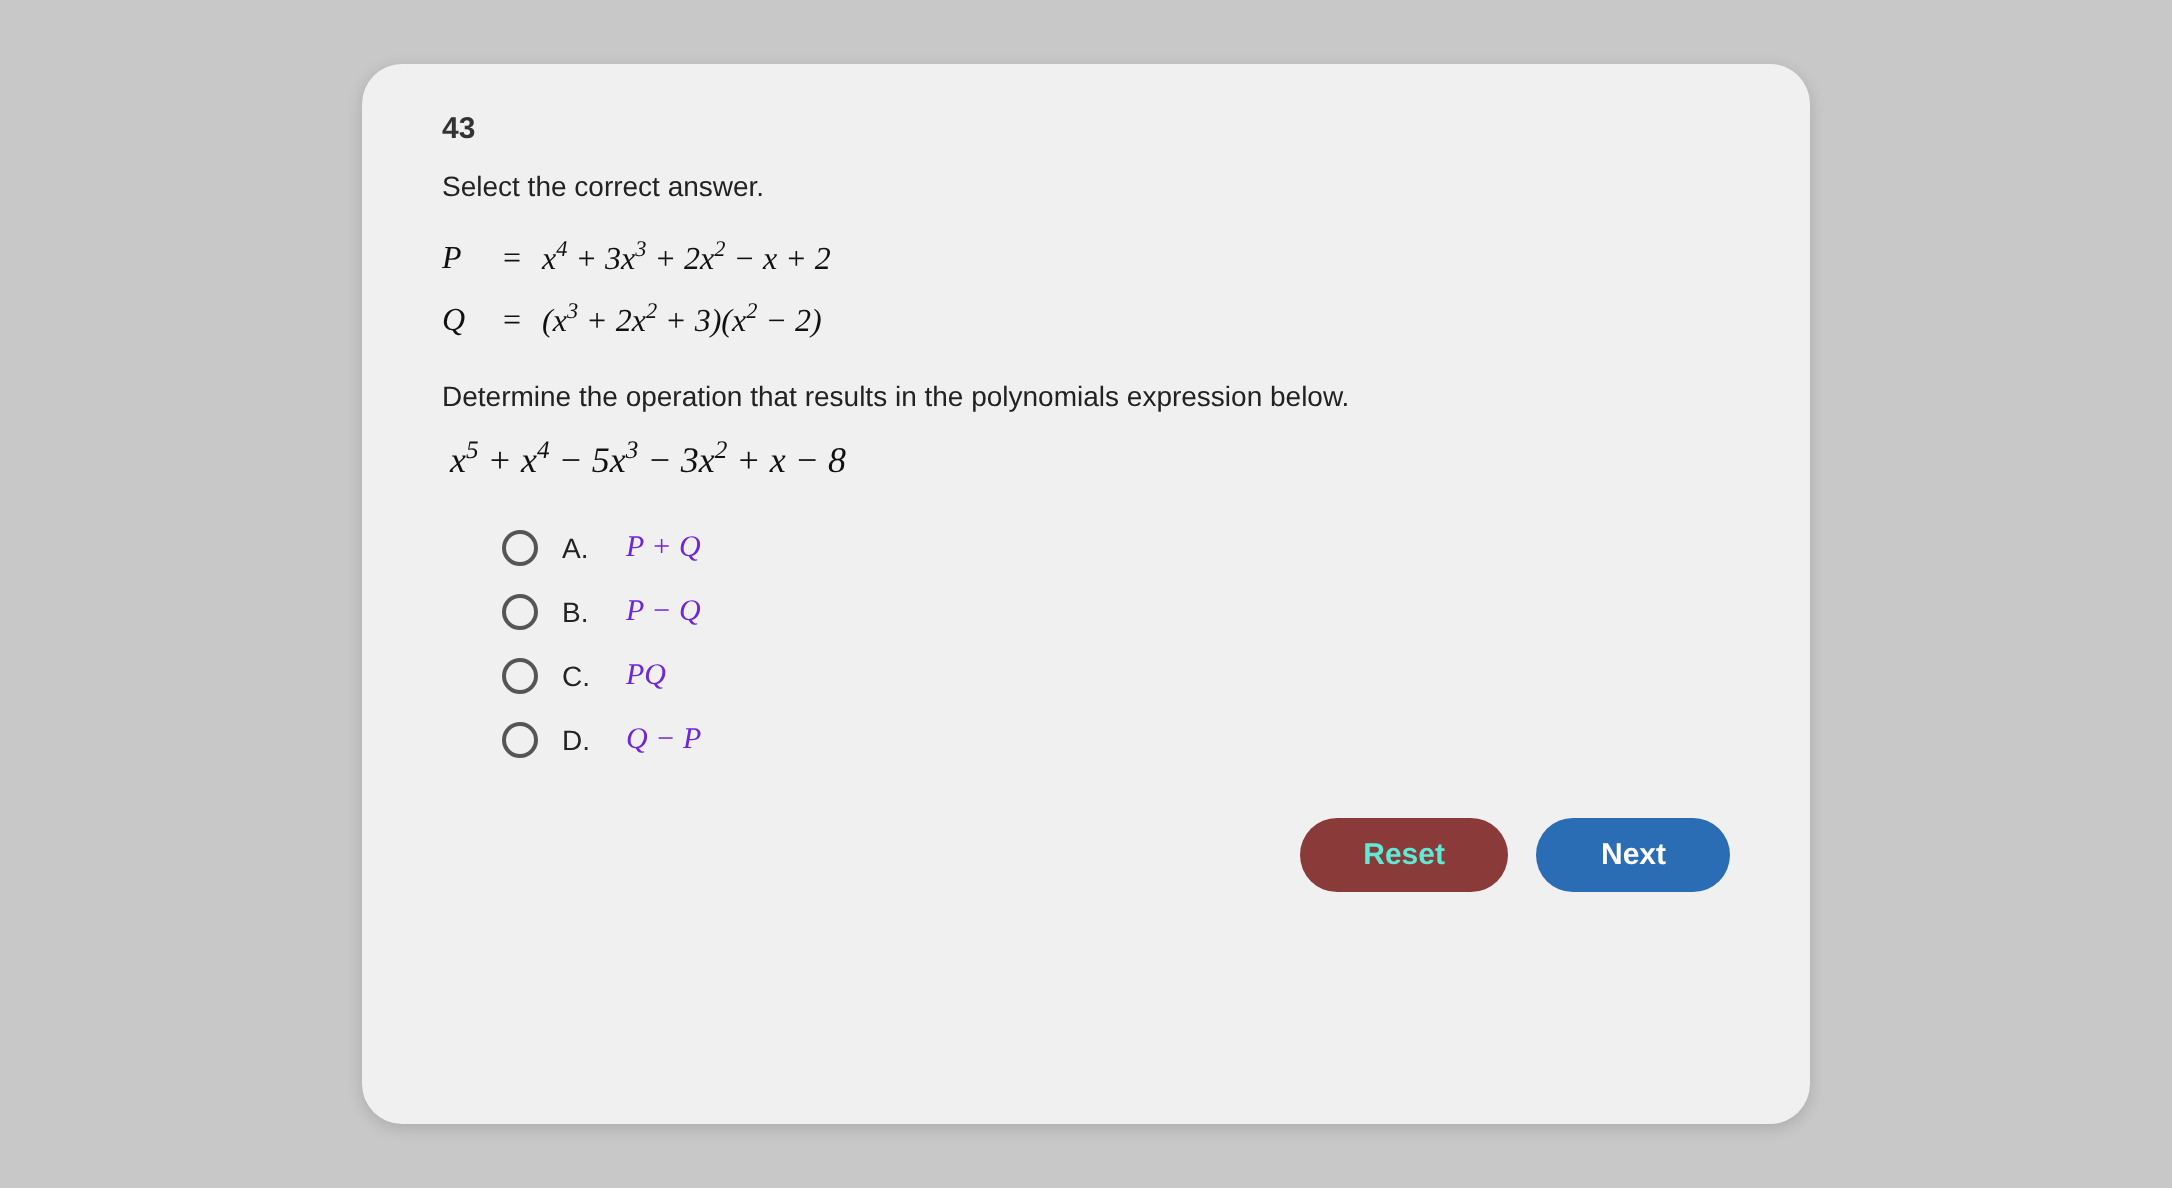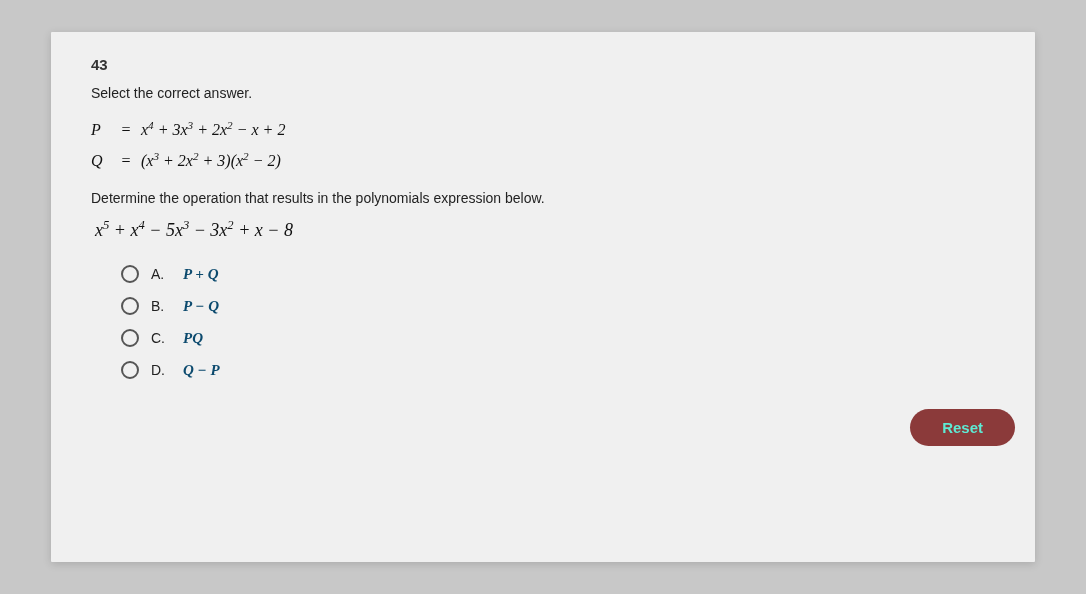--- a/index.html
+++ b/index.html
@@ -9,24 +9,24 @@
       display: flex;
       justify-content: center;
       align-items: center;
       width: 1086px;
       height: 594px;
       font-family: Georgia, 'Times New Roman', serif;
     }
 
     .card {
       background: #f0f0f0;
-      width: 984px;
+      width: 724px;
       min-height: 530px;
-      border-radius: 1px;
-      padding: 24px 20px 30px 40px;
+      border-radius: 20px;
+      padding: 24px 40px 30px 40px;
       position: relative;
       box-shadow: 0 2px 8px rgba(0,0,0,0.15);
     }
 
     .question-number {
       font-family: Arial, sans-serif;
       font-size: 15px;
       font-weight: bold;
       color: #333;
       margin-bottom: 12px;
@@ -114,22 +114,21 @@
     .option-label {
       font-family: Arial, sans-serif;
       font-size: 14px;
       color: #222;
       min-width: 20px;
     }
 
     .option-expr {
       font-size: 15px;
       font-style: italic;
-      color: #0c4a6e;
-      font-weight: bold;
+      color: #6d28d9;
     }
 
     .buttons-row {
       display: flex;
       justify-content: flex-end;
       gap: 14px;
       margin-top: 30px;
     }
 
     .btn-reset {
@@ -217,15 +216,16 @@
     <div class="option-row">
       <div class="radio-circle"></div>
       <span class="option-label">D.</span>
       <span class="option-expr"><em>Q</em> − <em>P</em></span>
     </div>
 
   </div>
 
   <div class="buttons-row">
     <button class="btn-reset">Reset</button>
+    <button class="btn-next">Next</button>
   </div>
 
 </div>
 
 </body></html>

